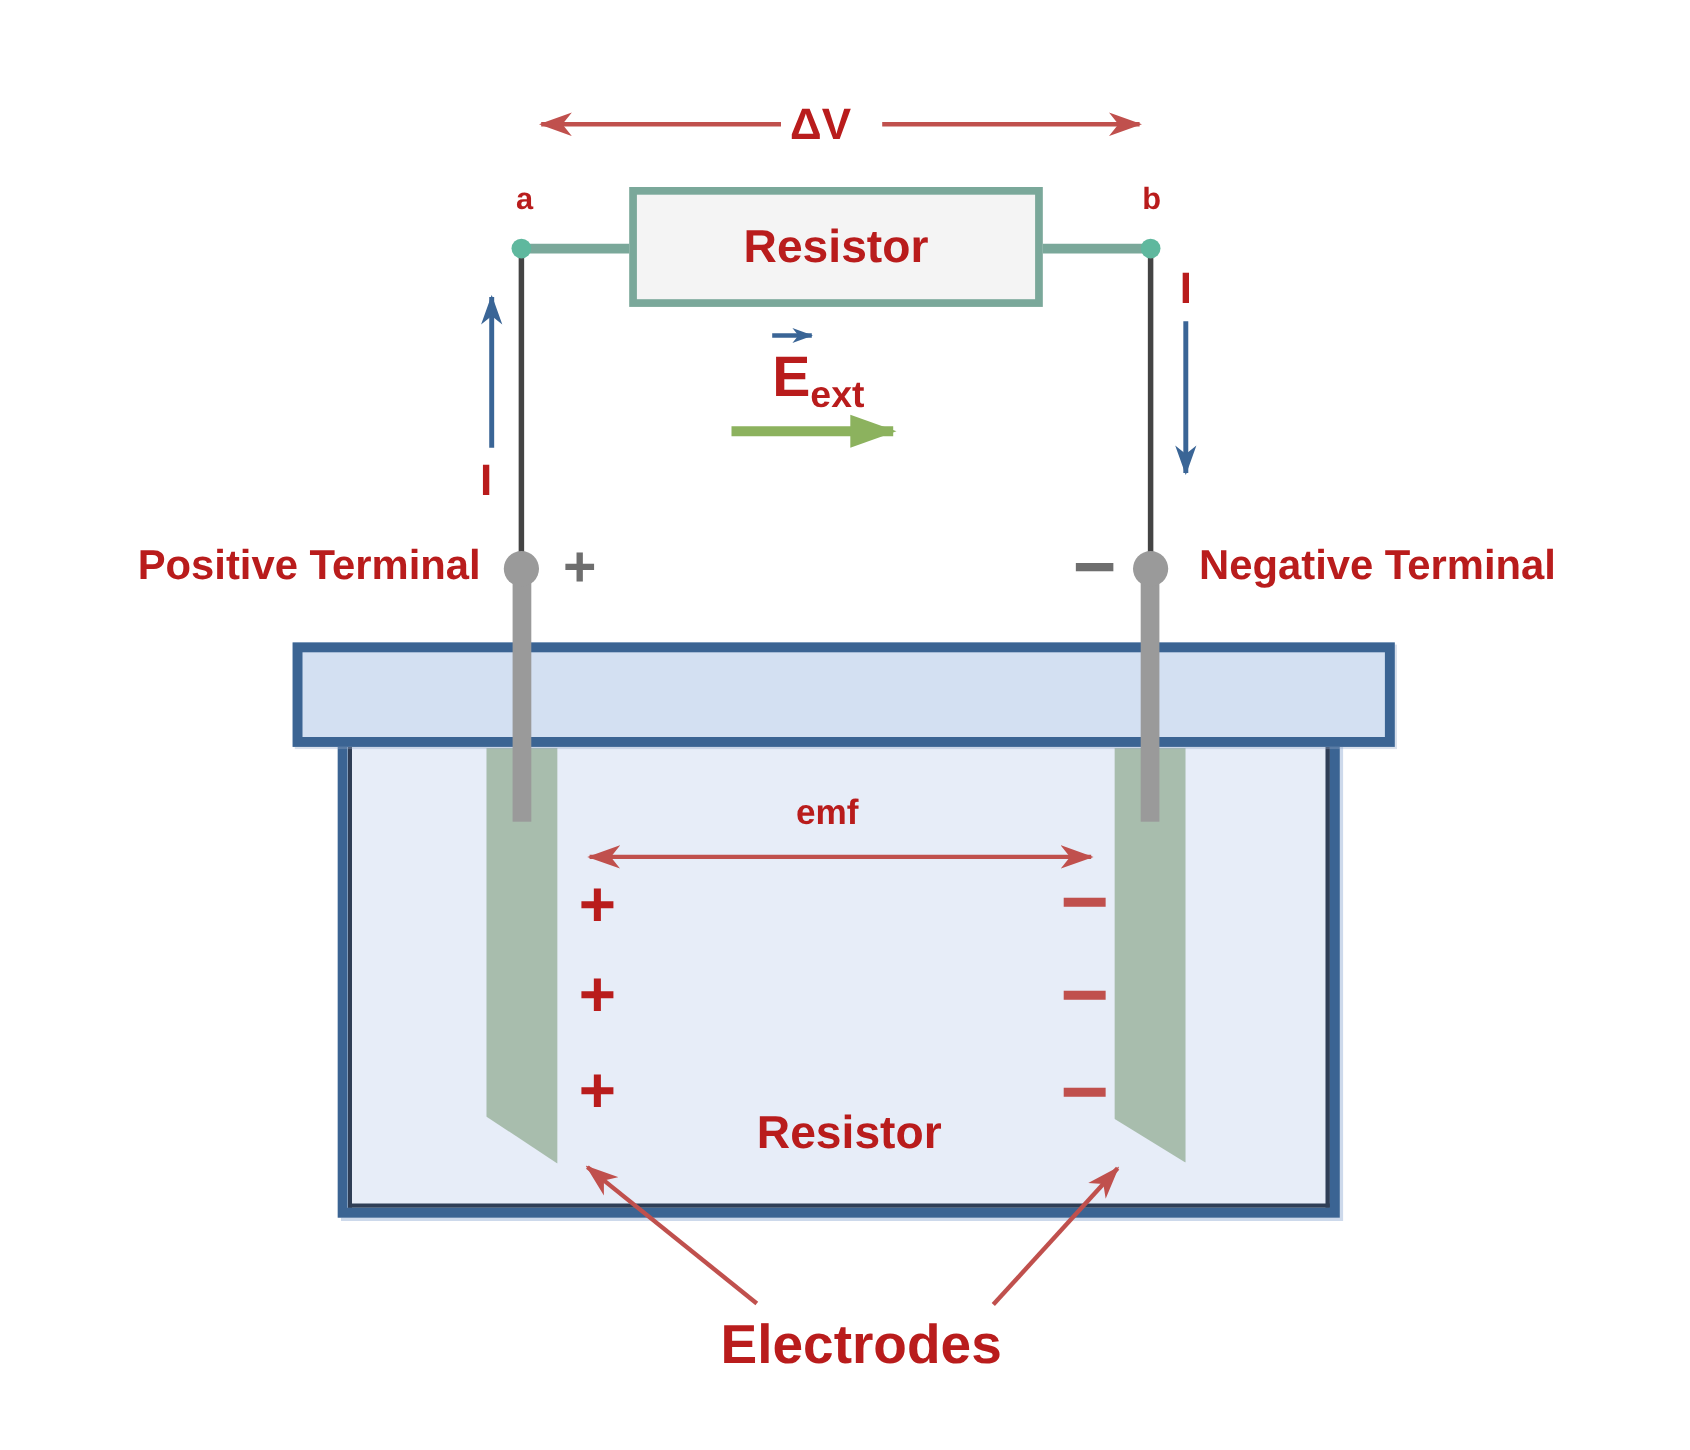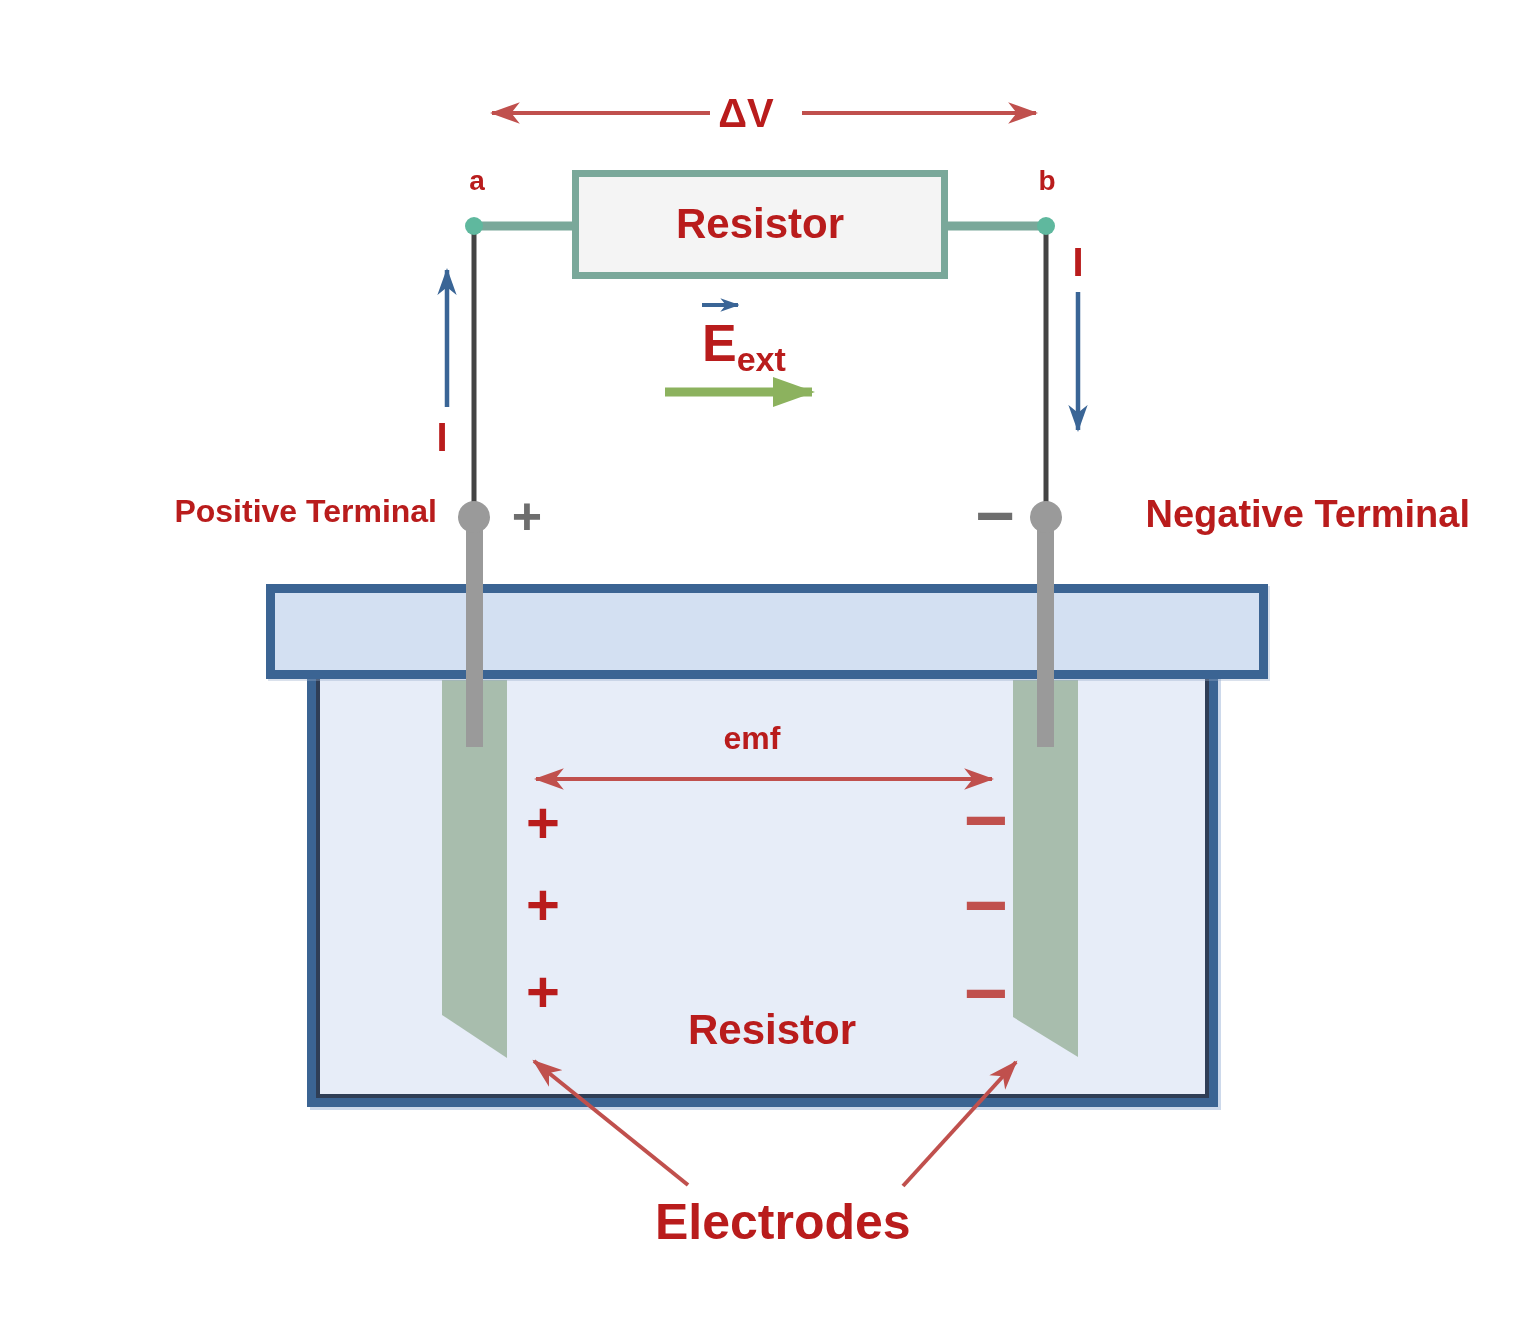--- a/index.html
+++ b/index.html
@@ -112,22 +112,22 @@
   <div class="lbl z10" style="left:696px;top:92px;width:100px;font-size:40px;">ΔV</div>
 
   <div class="lbl z10" style="left:462px;top:166px;width:30px;font-size:28px;">a</div>
   <div class="lbl z10" style="left:1032px;top:166px;width:30px;font-size:28px;">b</div>
 
   <div class="lbl z10" style="left:420px;top:416px;width:44px;font-size:40px;">I</div>
   <div class="lbl z10" style="left:1056px;top:241px;width:44px;font-size:40px;">I</div>
 
   <div class="lbl z10" style="left:702px;top:316px;font-size:52px;"><span>E</span><span class="sub">ext</span></div>
 
-  <div class="lbl z10" style="left:85px;top:495px;width:352px;font-size:32px;text-align:right;">Positive Terminal</div>
-  <div class="lbl z10" style="left:1090px;top:495px;width:380px;font-size:38px;text-align:right;">Negative Terminal</div>
+  <div class="lbl z10" style="left:85px;top:495px;width:352px;font-size:38px;text-align:right;">Positive Terminal</div>
+  <div class="lbl z10" style="left:1090px;top:495px;width:380px;font-size:38px;text-align:left;">Negative Terminal</div>
 
   <div class="lbl z10" style="left:503px;top:489px;width:48px;font-size:52px;color:#6e6e6e;">+</div>
   <div class="lbl z10" style="left:971px;top:481px;width:48px;font-size:68px;line-height:68px;color:#6e6e6e;">−</div>
 
   <div class="lbl z10" style="left:692px;top:722px;width:120px;font-size:32px;">emf</div>
 
   <div class="lbl z10" style="left:515px;top:794px;width:56px;font-size:58px;line-height:58px;">+</div>
   <div class="lbl z10" style="left:515px;top:876px;width:56px;font-size:58px;line-height:58px;">+</div>
   <div class="lbl z10" style="left:515px;top:963px;width:56px;font-size:58px;line-height:58px;">+</div>
 

